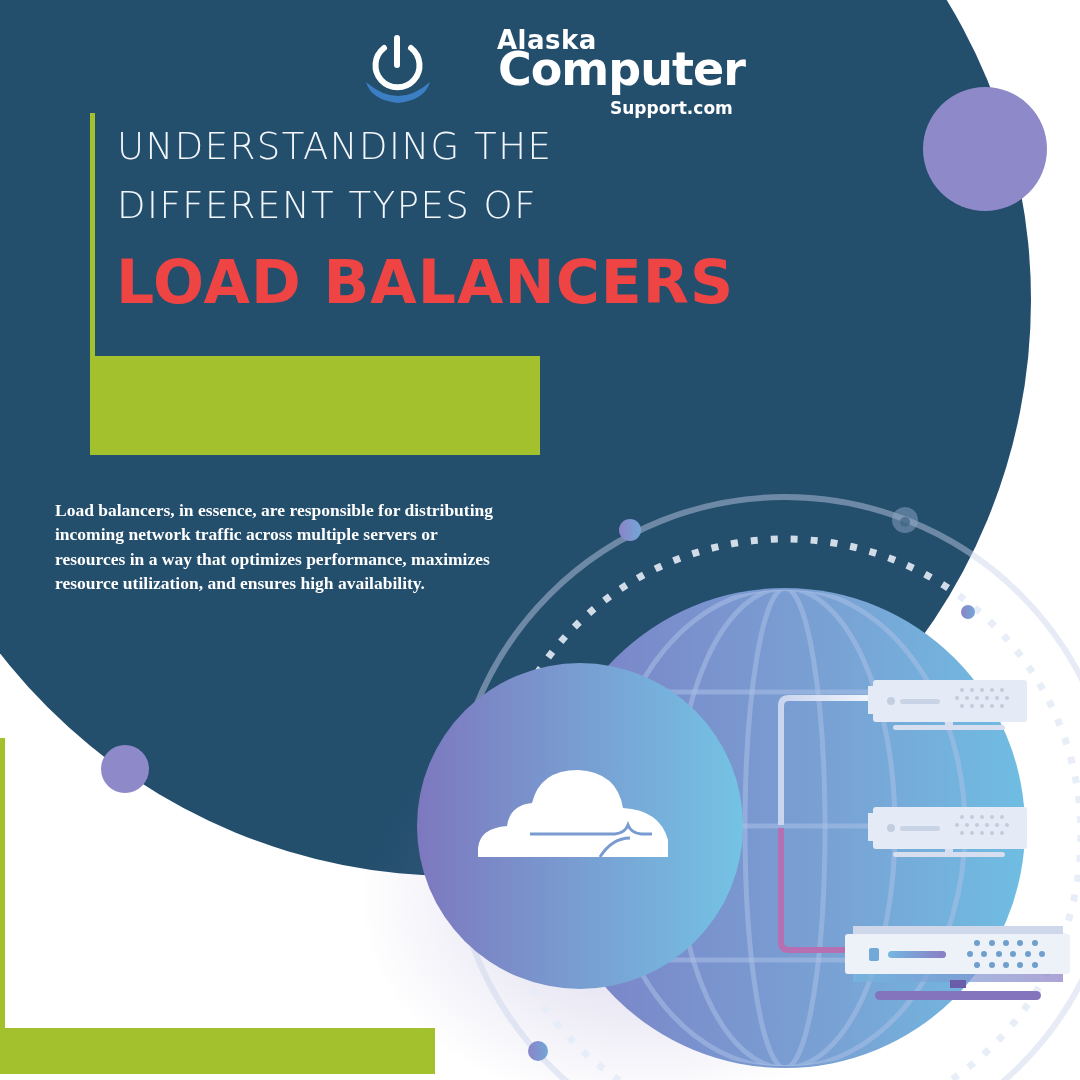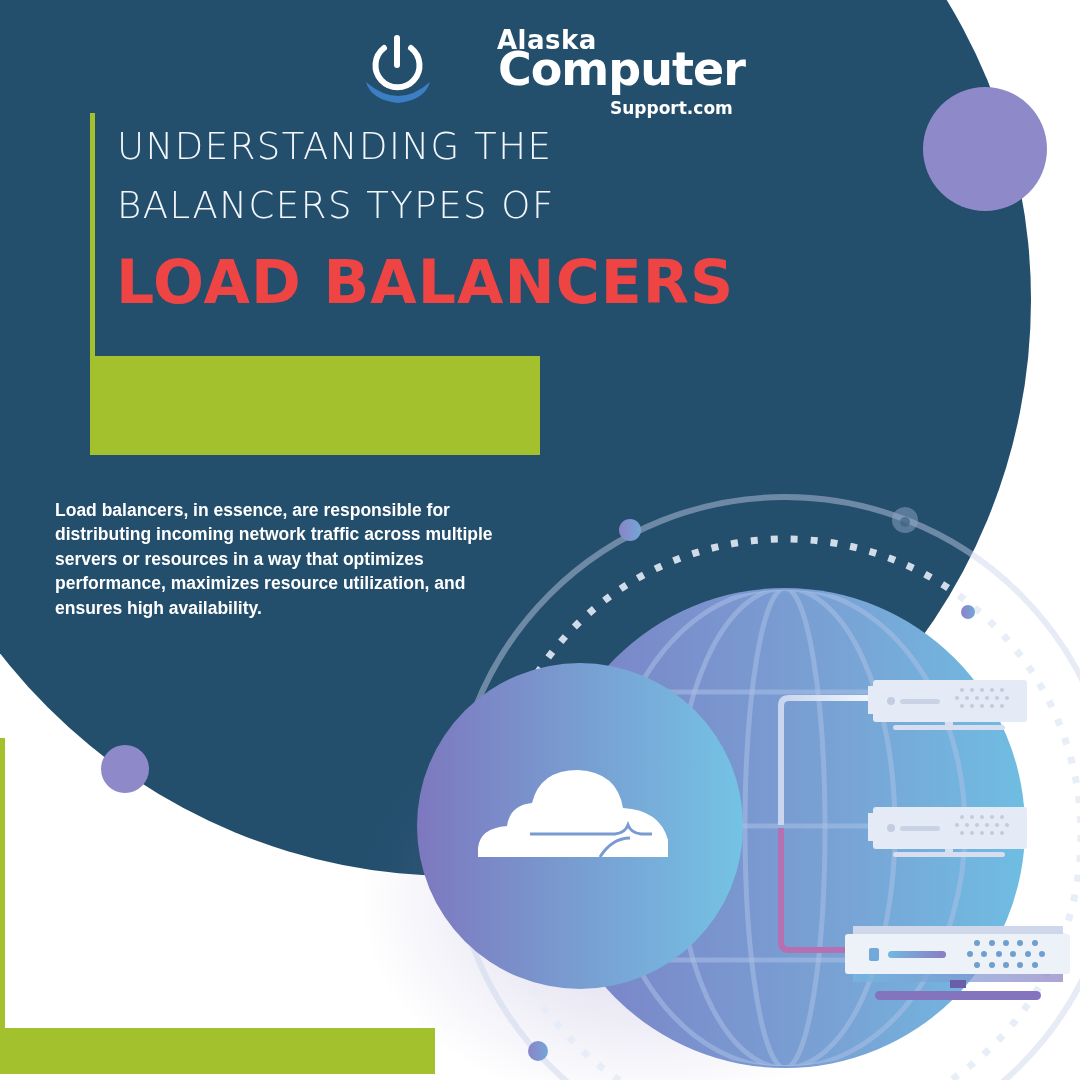--- a/index.html
+++ b/index.html
@@ -6,21 +6,21 @@
   body { width:1080px; height:1080px; overflow:hidden; background:#ffffff; position:relative; font-family:"DejaVu Sans", sans-serif; }
   #bg-svg { position:absolute; left:0; top:0; width:1080px; height:1080px; }
   .logo-text { position:absolute; color:#fff; font-family:"DejaVu Sans", sans-serif; font-weight:bold; line-height:1; }
   #logo-alaska { left:497px; top:27px; font-size:26px; letter-spacing:0.5px; }
   #logo-computer { left:450px; top:46px; font-size:46px; letter-spacing:-1px;margin-left:48px; }
   #logo-support { left:610px; top:100px; font-size:17px; }
   .heading-light { position:absolute; left:117px; color:#f2f6fa; font-family:"DejaVu Sans", sans-serif; font-weight:200; font-size:37px; letter-spacing:1.5px; line-height:1; }
   #heading-line1 { top:128px;text-align:center; }
   #heading-line2 { top:187px; }
   #heading-bold { position:absolute; left:116px; top:252px; color:#ef4444; font-family:"DejaVu Sans", sans-serif; font-weight:bold; font-size:60px; letter-spacing:1px; line-height:1; }
-  #body-text { position:absolute; left:55px; top:480px; width:440px; color:#ffffff; font-family:Liberation Sans, sans-serif; font-weight:bold; font-size:17.5px; line-height:24.5px; }
+  #body-text { position:absolute; left:55px; top:480px; width:440px; color:#ffffff; font-family:Liberation Serif, serif; font-weight:bold; font-size:17.5px; line-height:24.5px; }
 </style>
 </head>
 <body>
 
 <svg id="bg-svg" viewBox="0 0 1080 1080">
   <defs>
     <linearGradient id="gCloudCircle" x1="0" y1="0" x2="1" y2="0">
       <stop offset="0" stop-color="#7d78bf"></stop>
       <stop offset="1" stop-color="#74c3e4"></stop>
     </linearGradient>
@@ -188,17 +188,17 @@
 </svg>
 
 <div>
   <div id="logo-alaska" class="logo-text">Alaska</div>
   <div id="logo-computer" class="logo-text">Computer</div>
   <div id="logo-support" class="logo-text">Support.com</div>
 </div>
 
 <div>
   <div id="heading-line1" class="heading-light">UNDERSTANDING THE</div>
-  <div id="heading-line2" class="heading-light">BALANCERS TYPES OF</div>
+  <div id="heading-line2" class="heading-light">DIFFERENT TYPES OF</div>
   <div id="heading-bold">LOAD BALANCERS</div>
 </div>
 
 <p id="body-text">Load balancers, in essence, are responsible for distributing incoming network traffic across multiple servers or resources in a way that optimizes performance, maximizes resource utilization, and ensures high availability.</p>
 
 </body></html>

